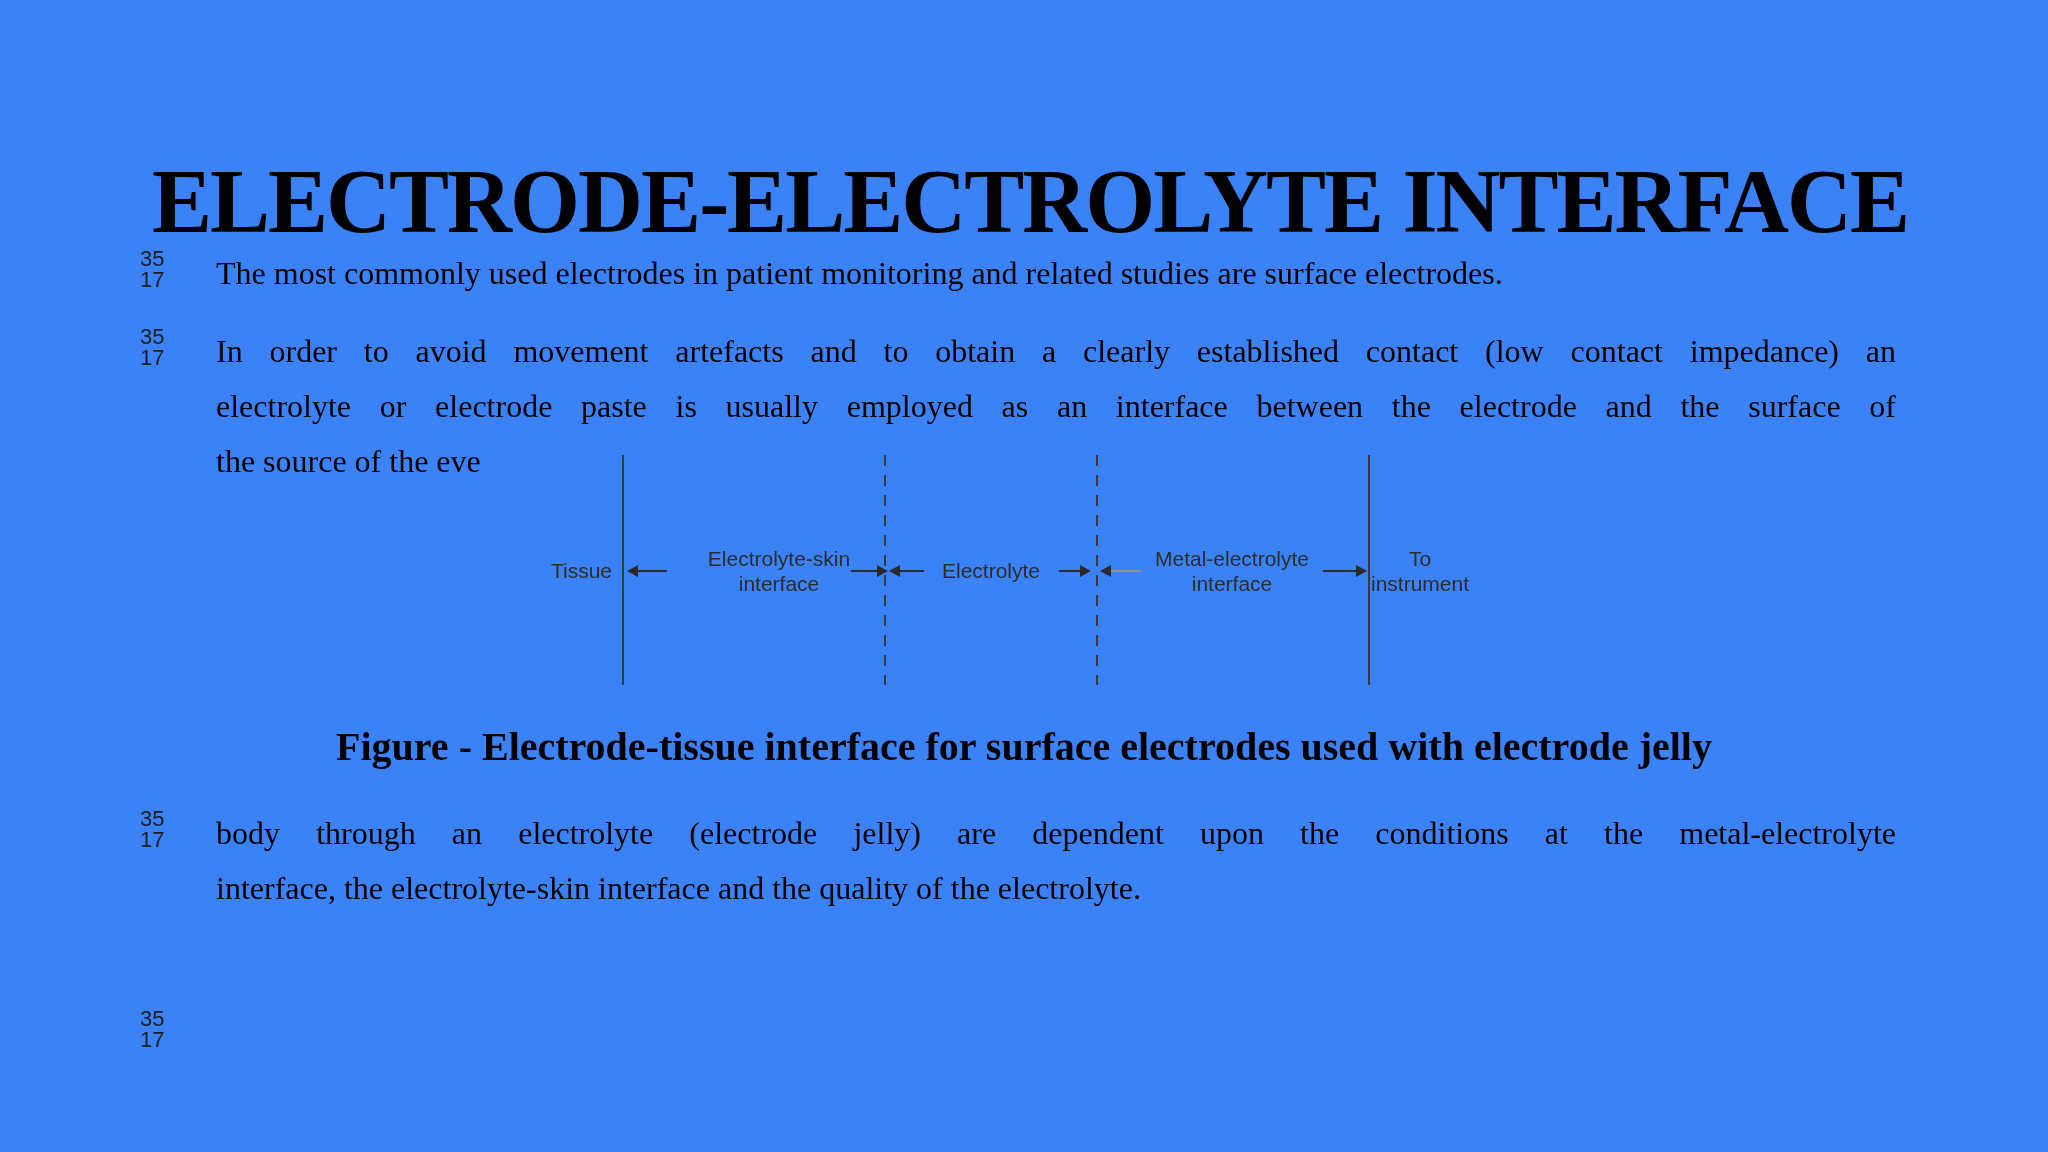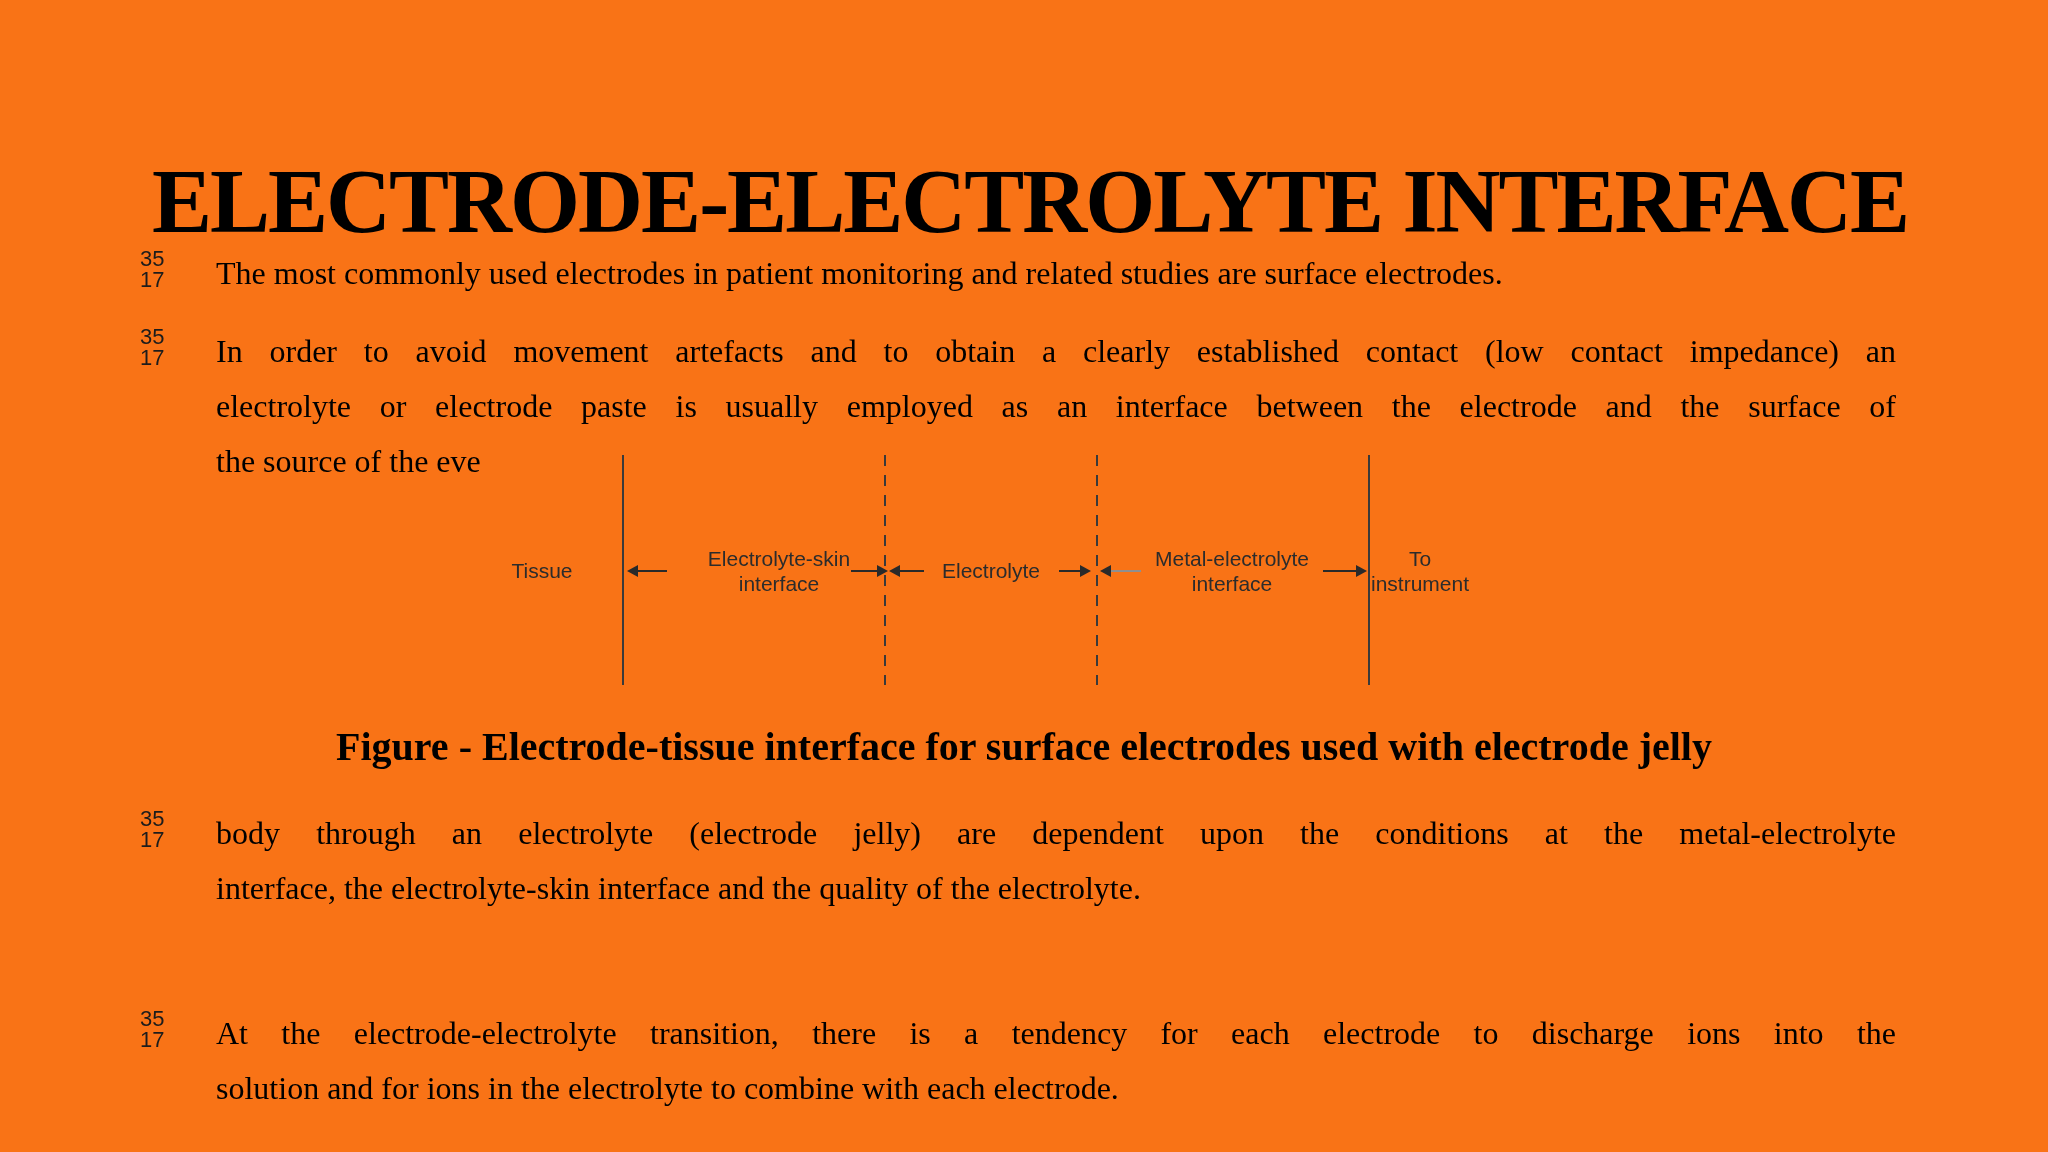--- a/index.html
+++ b/index.html
@@ -1,19 +1,19 @@
 <!DOCTYPE html>
 <html><head>
 <meta charset="utf-8">
 <style>
   html,body { margin:0; padding:0; background:#ffffff; }
   .page {
     position:relative;
     width:2048px; height:1152px;
-    background:#f97316;
+    background:#3b82f6;
     font-family:"Liberation Serif", serif;
     color:#000000;
     overflow:hidden;
   }
   .doc-title {
     position:absolute;
     left:152px; top:97px;
     font-size:90px;
     font-weight:bold;
     letter-spacing:-2px;
@@ -47,21 +47,21 @@
   .flabel {
     position:absolute;
     font-family:"Liberation Sans", sans-serif;
     font-size:21px;
     line-height:25px;
     color:#2c2c2c;
     text-align:center;
   }
   .flabel.single { top:108px; }
   .flabel.double { top:96px; }
-  .flabel.right-align { }
+  .flabel.right-align { text-align:right; }
   .arr { position:absolute; top:120px; height:2px; background:#2a2a2a; }
   .arr.gray-tail { background:#8f8f8f; }
   .arr.l::before {
     content:""; position:absolute; left:-10px; top:-5px; width:0; height:0;
     border-top:6px solid transparent; border-bottom:6px solid transparent;
     border-right:11px solid #2a2a2a;
   }
   .arr.r::after {
     content:""; position:absolute; right:-10px; top:-5px; width:0; height:0;
     border-top:6px solid transparent; border-bottom:6px solid transparent;
@@ -142,18 +142,14 @@
   </div>
   <div class="para" style="top:806px">
     <div class="jl">body through an electrolyte (electrode jelly) are dependent upon the conditions at the metal-electrolyte</div>
     <div>interface, the electrolyte-skin interface and the quality of the electrolyte.</div>
   </div>
 
   <div class="marker" style="top:1008px">
     <div>35</div>
     <div>17</div>
   </div>
-  <div class="para" style="top:1006px">
-    <div class="jl">At the electrode-electrolyte transition, there is a tendency for each electrode to discharge ions into the</div>
-    <div>solution and for ions in the electrolyte to combine with each electrode.</div>
-  </div>
 
 </div>
 
 </body></html>

